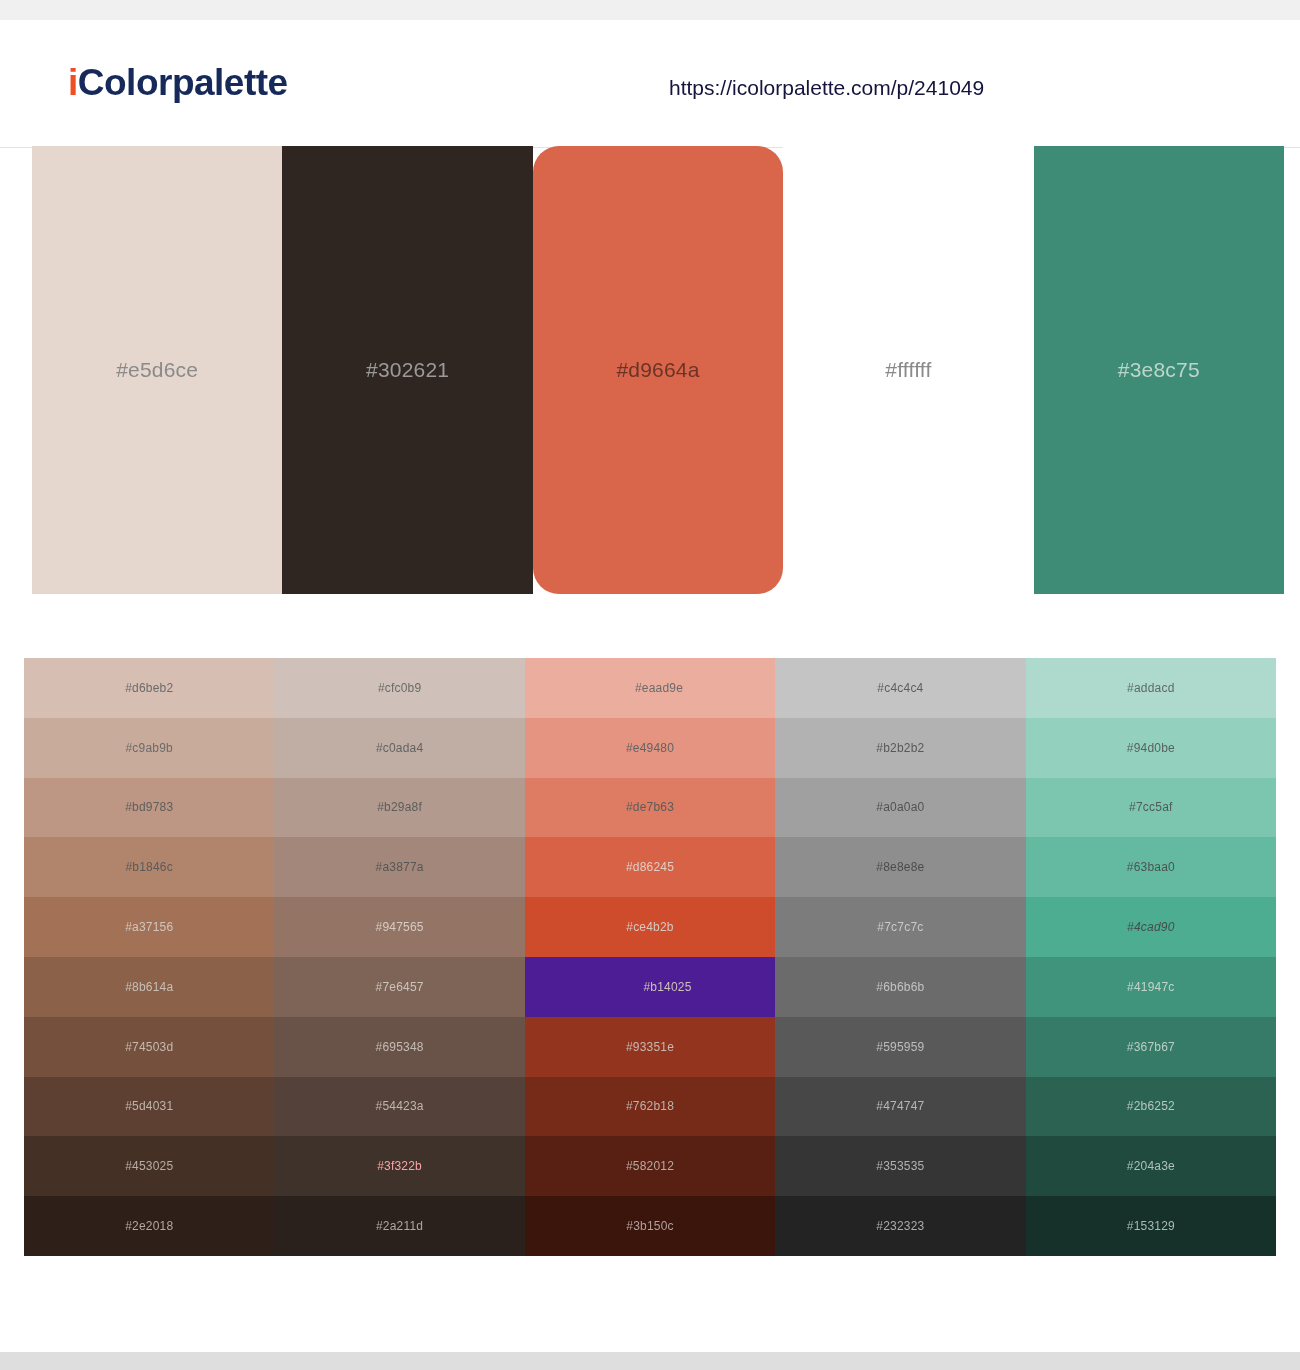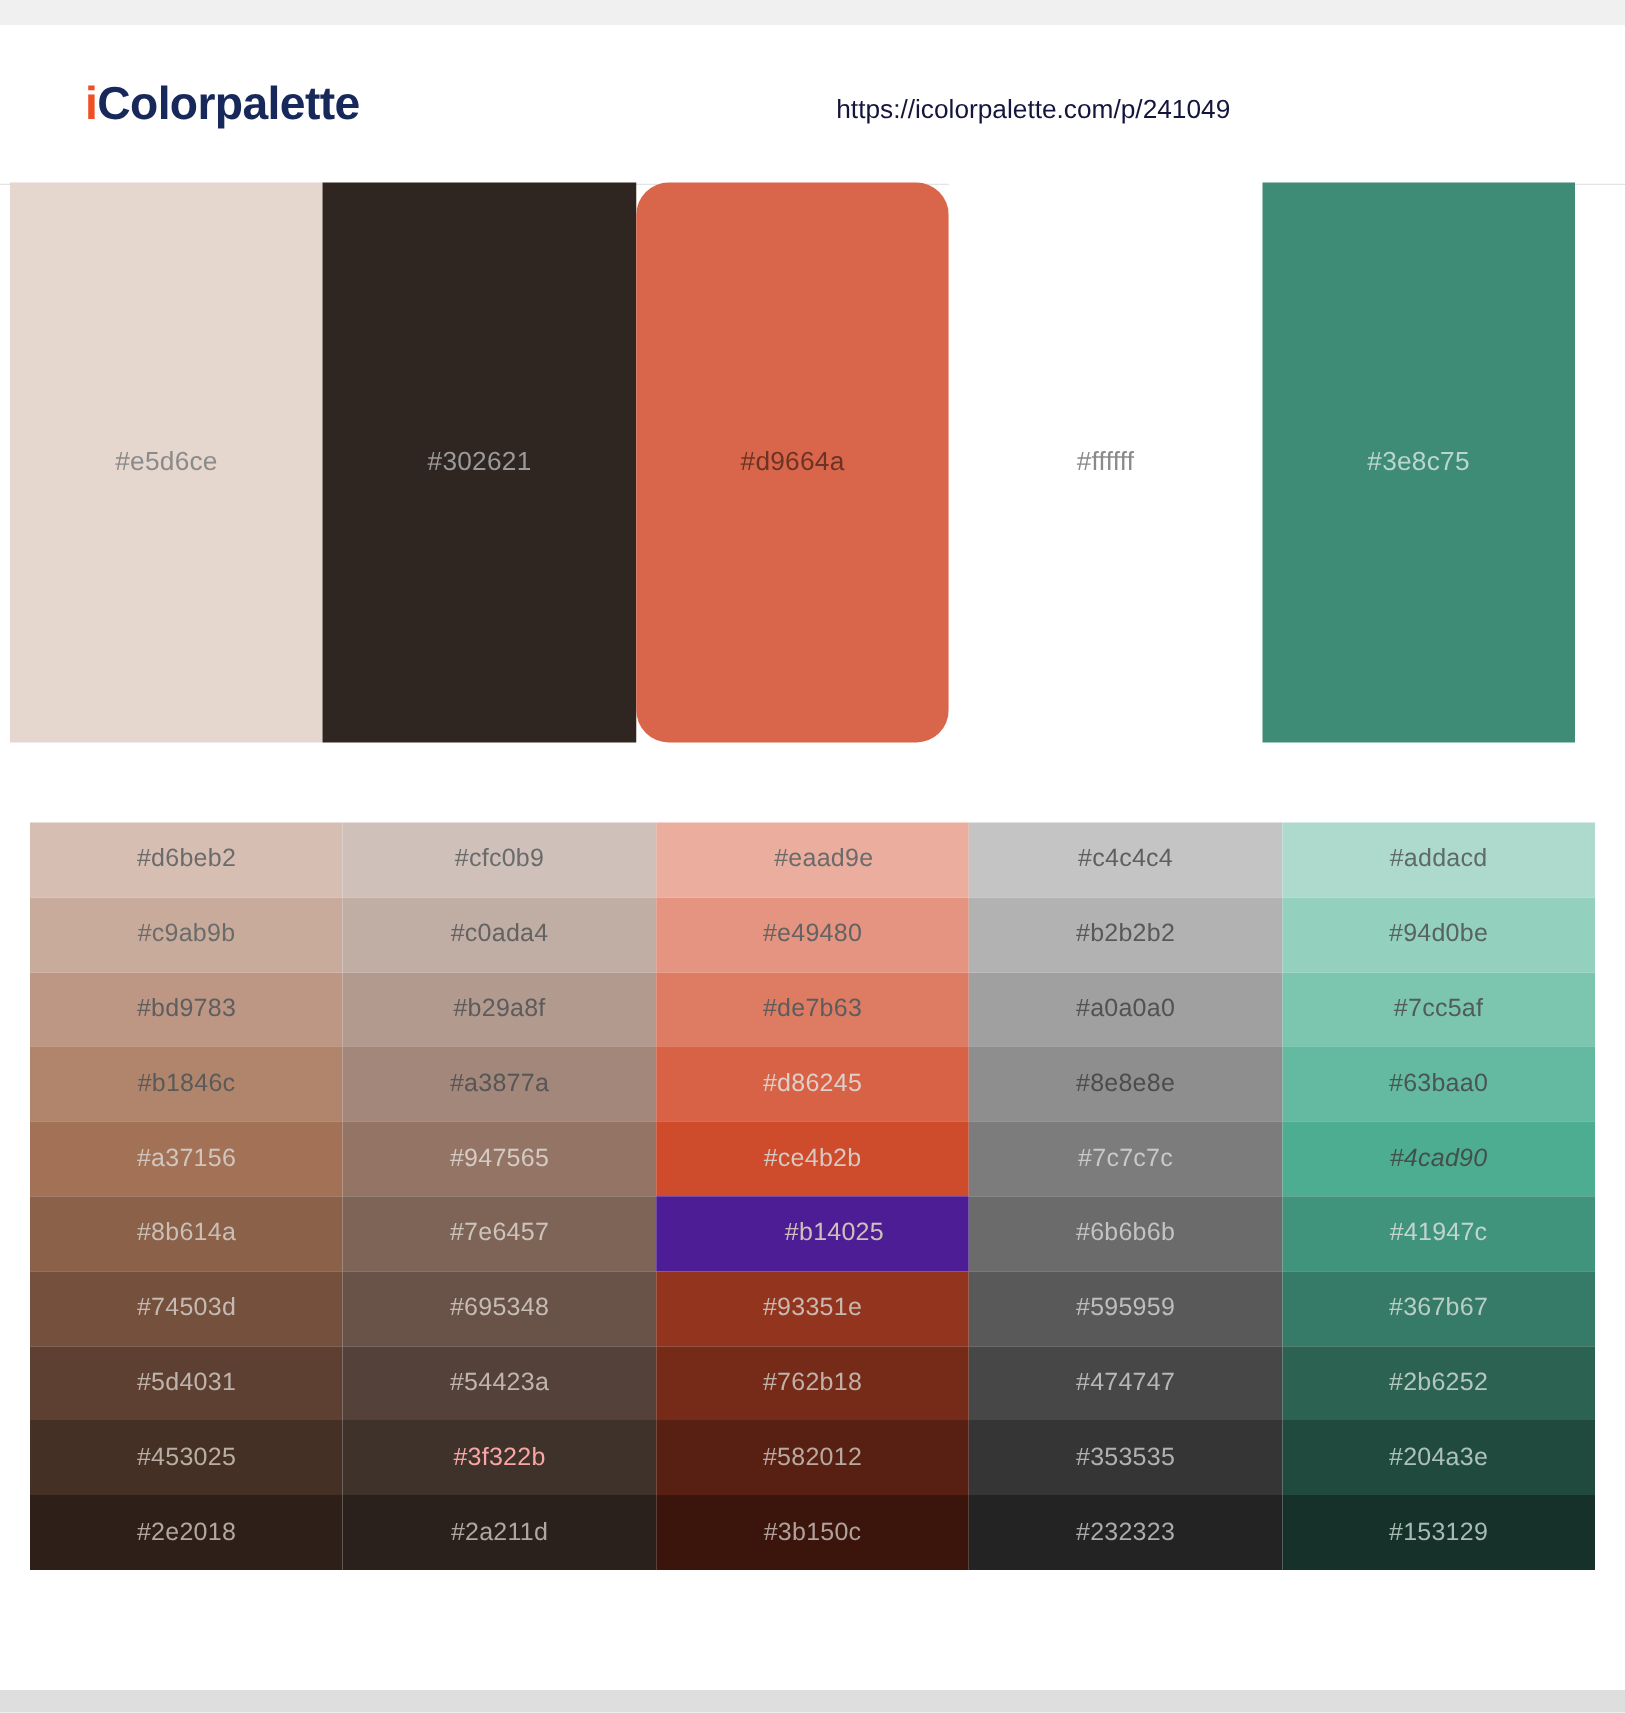--- a/index.html
+++ b/index.html
@@ -49,21 +49,21 @@
     left: 669px;
     top: 56px;
     font-size: 21px;
     color: #14143c;
     white-space: nowrap;
   }
 
   
   .palette-strip {
     position: absolute;
-    left: 8px;
+    left: 32px;
     top: 146px;
     width: 1252px;
     height: 448px;
     display: flex;
   }
   .palette-swatch {
     flex: 1 1 0;
     position: relative;
     display: flex;
     align-items: center;
@@ -87,21 +87,21 @@
   .shade-col {
     flex: 1 1 0;
     display: flex;
     flex-direction: column;
   }
   .shade-cell {
     flex: 1 1 0;
     display: flex;
     align-items: center;
     justify-content: center;
-    font-size: 20px;
+    font-size: 12px;
     letter-spacing: 0.2px;
   }
 
   
   .footer-band {
     position: absolute;
     left: 0;
     top: 1352px;
     width: 1300px;
     height: 18px;

